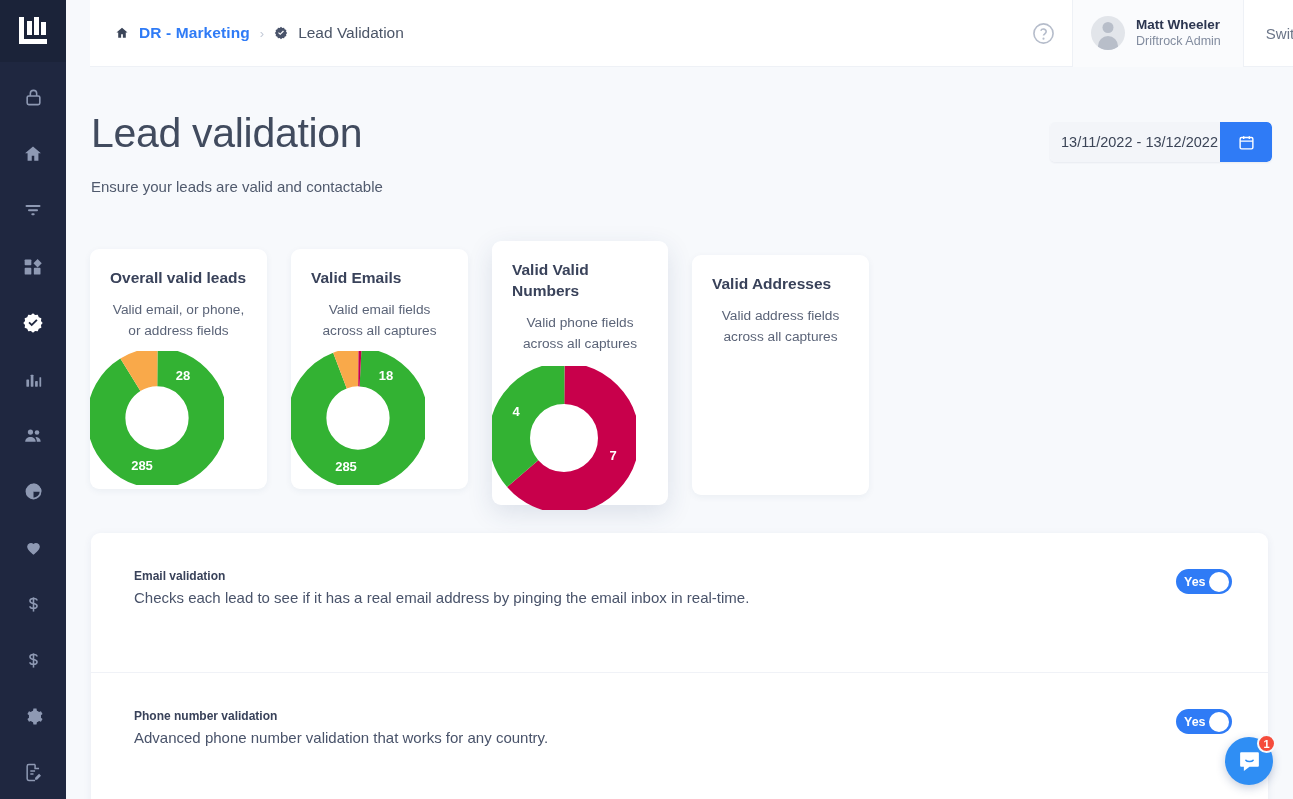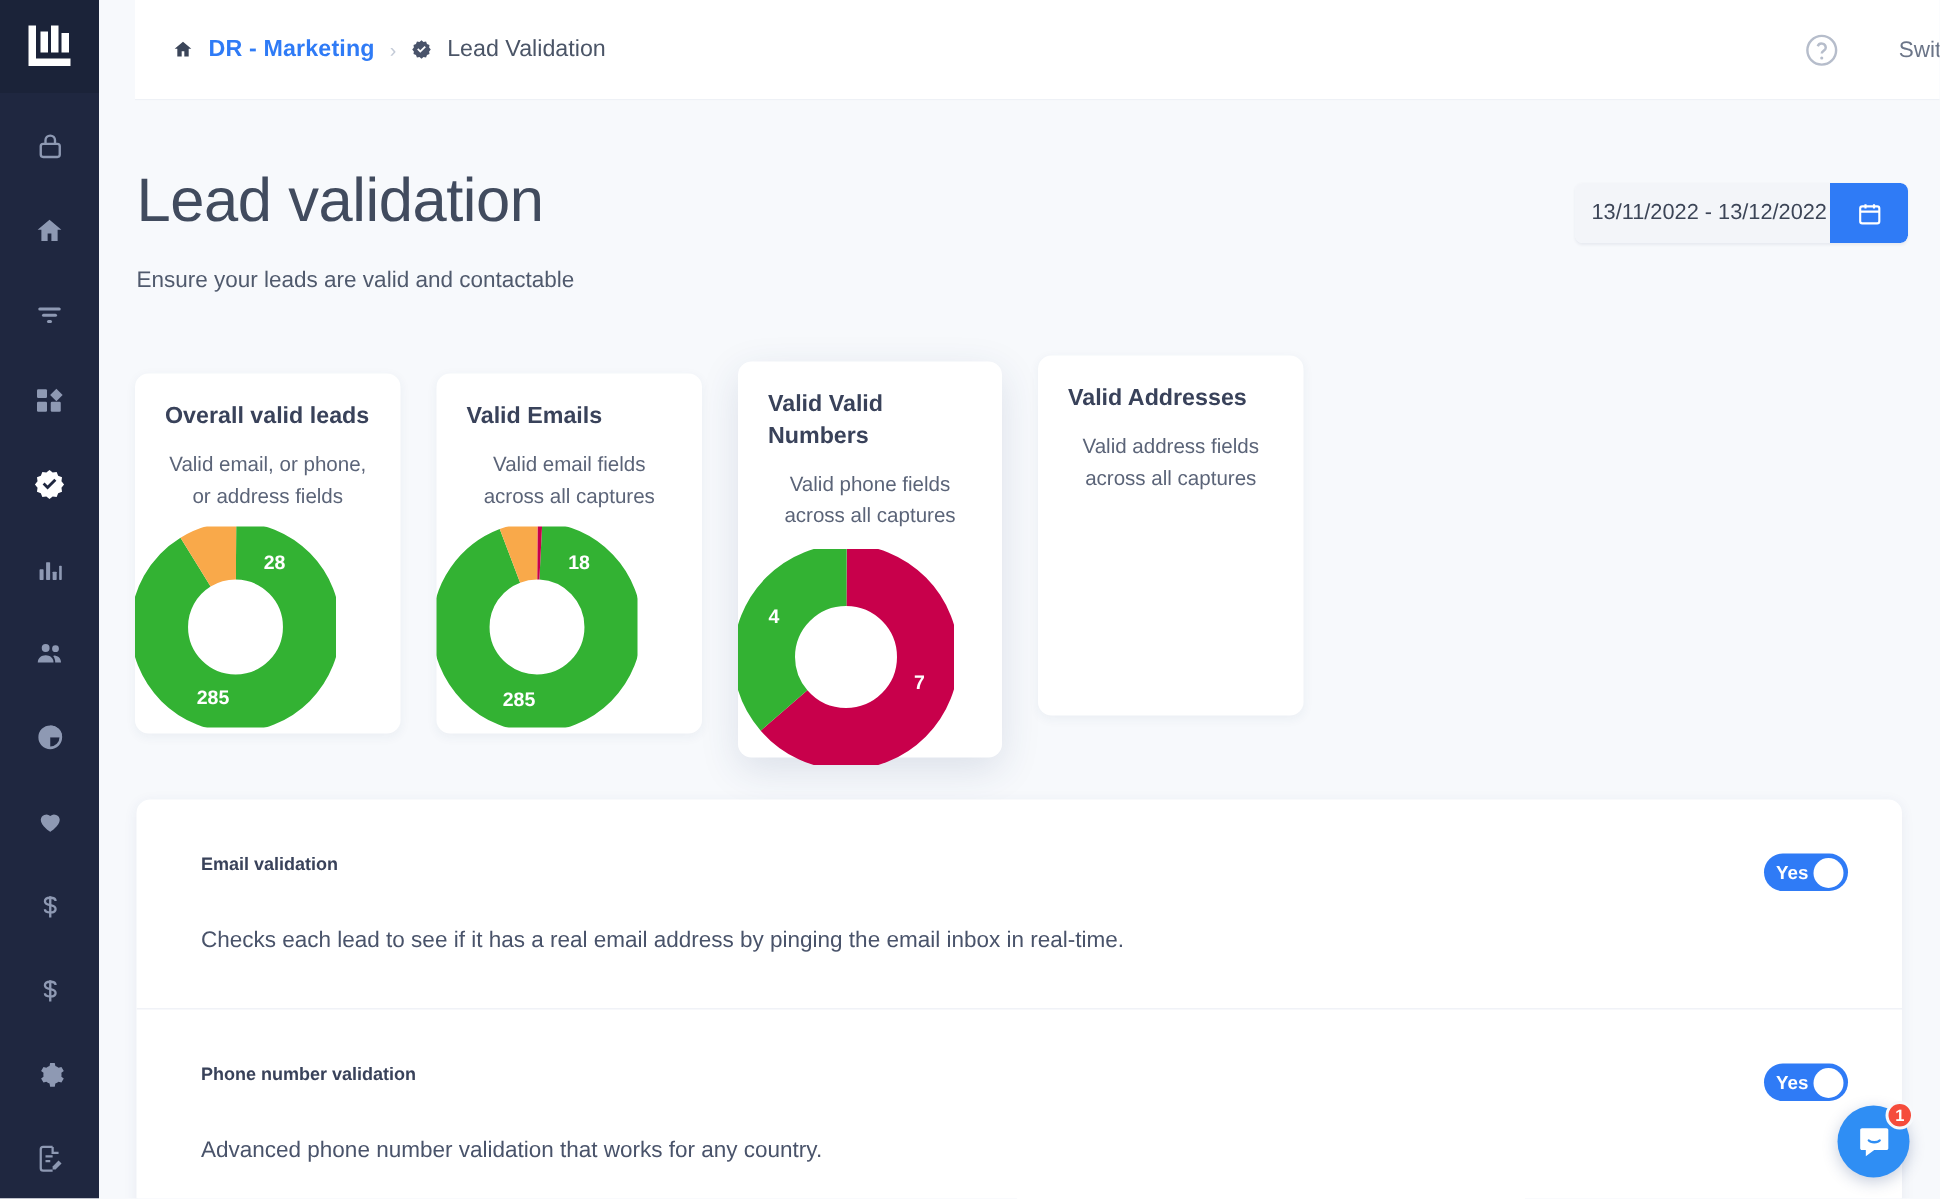--- a/index.html
+++ b/index.html
@@ -167,21 +167,21 @@
     box-shadow: 0 2px 9px rgba(40,60,110,.07);
     overflow: hidden;
   }
   .panel-row {
     position: relative;
     padding: 36px 40px 0 43px;
     height: 139px;
   }
   .panel-row + .panel-row { border-top: 1px solid #f0f2f7; }
   .row-title { font-size: 12px; font-weight: 700; color: #39425a; }
-  .row-desc  { margin-top: 35px; font-size: 15px; color: #49536a; }
+  .row-desc  { margin-top: 6px; font-size: 15px; color: #49536a; }
   .toggle {
     position: absolute; right: 36px; top: 36px;
     width: 56px; height: 25px; border-radius: 13px;
     background: #2f7bf6;
     display: flex; align-items: center; justify-content: flex-start;
     cursor: pointer;
   }
   .toggle-text {
     font-size: 12.5px; font-weight: 700; color: #ffffff;
     margin-left: 8px;
@@ -328,20 +328,27 @@
   </div>
 
   <div id="topbar-right">
     <div id="help-btn">
       <svg width="23" height="23" viewBox="0 0 24 24" fill="none" stroke="currentColor" stroke-width="1.7">
         <circle cx="12" cy="12" r="10"></circle>
         <path d="M9.2 9.2a2.9 2.9 0 0 1 5.6 1c0 1.9-2.8 2.3-2.8 4"></path>
         <circle cx="12" cy="17.4" r="1.1" fill="currentColor" stroke="none"></circle>
       </svg>
     </div>
+    <div id="user-box">
+      <div id="avatar"></div>
+      <div>
+        <div id="user-name">Matt Wheeler</div>
+        <div id="user-role">Driftrock Admin</div>
+      </div>
+    </div>
     <div id="switch-box">
       <span id="switch-label">Switch</span>
       <span style="color:#6b7588;display:flex">
         <svg width="21" height="19" viewBox="0 0 24 22" fill="currentColor">
           <circle cx="8" cy="4" r="2.7"></circle>
             <circle cx="16" cy="4" r="2.7"></circle>
           <path d="M2.6 13c0-3 2.4-4.7 5.4-4.7s5.4 1.7 5.4 4.7z"></path>
           <path d="M15 8.3c3 0 5.4 1.7 5.4 4.7h-4.2c0-1.8-.5-3.4-1.5-4.6z"></path>
           <path d="M3 17.5h17M5.2 15.6 3 17.5l2.2 1.9M17.8 15.6l2.2 1.9-2.2 1.9" stroke="currentColor" stroke-width="1.3" fill="none" stroke-linecap="round" stroke-linejoin="round"></path>
         </svg>
@@ -407,21 +414,21 @@
 
           <circle cx="21" cy="21" r="15.9155" fill="transparent" stroke="#c8004b" stroke-width="12" stroke-dasharray="63.6 36.4" stroke-dashoffset="25"></circle>
           <circle cx="21" cy="21" r="15.9155" fill="transparent" stroke="#33b233" stroke-width="12" stroke-dasharray="36.4 63.6" stroke-dashoffset="-38.6"></circle>
         </svg>
         <span class="donut-label" style="left:50%;top:50%;transform:translate(-50%,-50%) translate(-48px,-27px)">4</span>
         <span class="donut-label" style="left:50%;top:50%;transform:translate(-50%,-50%) translate(49px,17px)">7</span>
       </div>
     </div>
   </div>
 
-  <div class="stat-card flat" style="left:626px; top:170px; width:177px; height:240px;">
+  <div class="stat-card flat" style="left:626px; top:188px; width:177px; height:240px;">
     <div class="stat-title">Valid Addresses</div>
     <div class="stat-desc">Valid address fields across all captures</div>
   </div>
 
   <div id="panel">
 
     <div class="panel-row">
       <div class="row-title">Email validation</div>
       <div class="row-desc">Checks each lead to see if it has a real email address by pinging the email inbox in real-time.</div>
       <div class="toggle">

